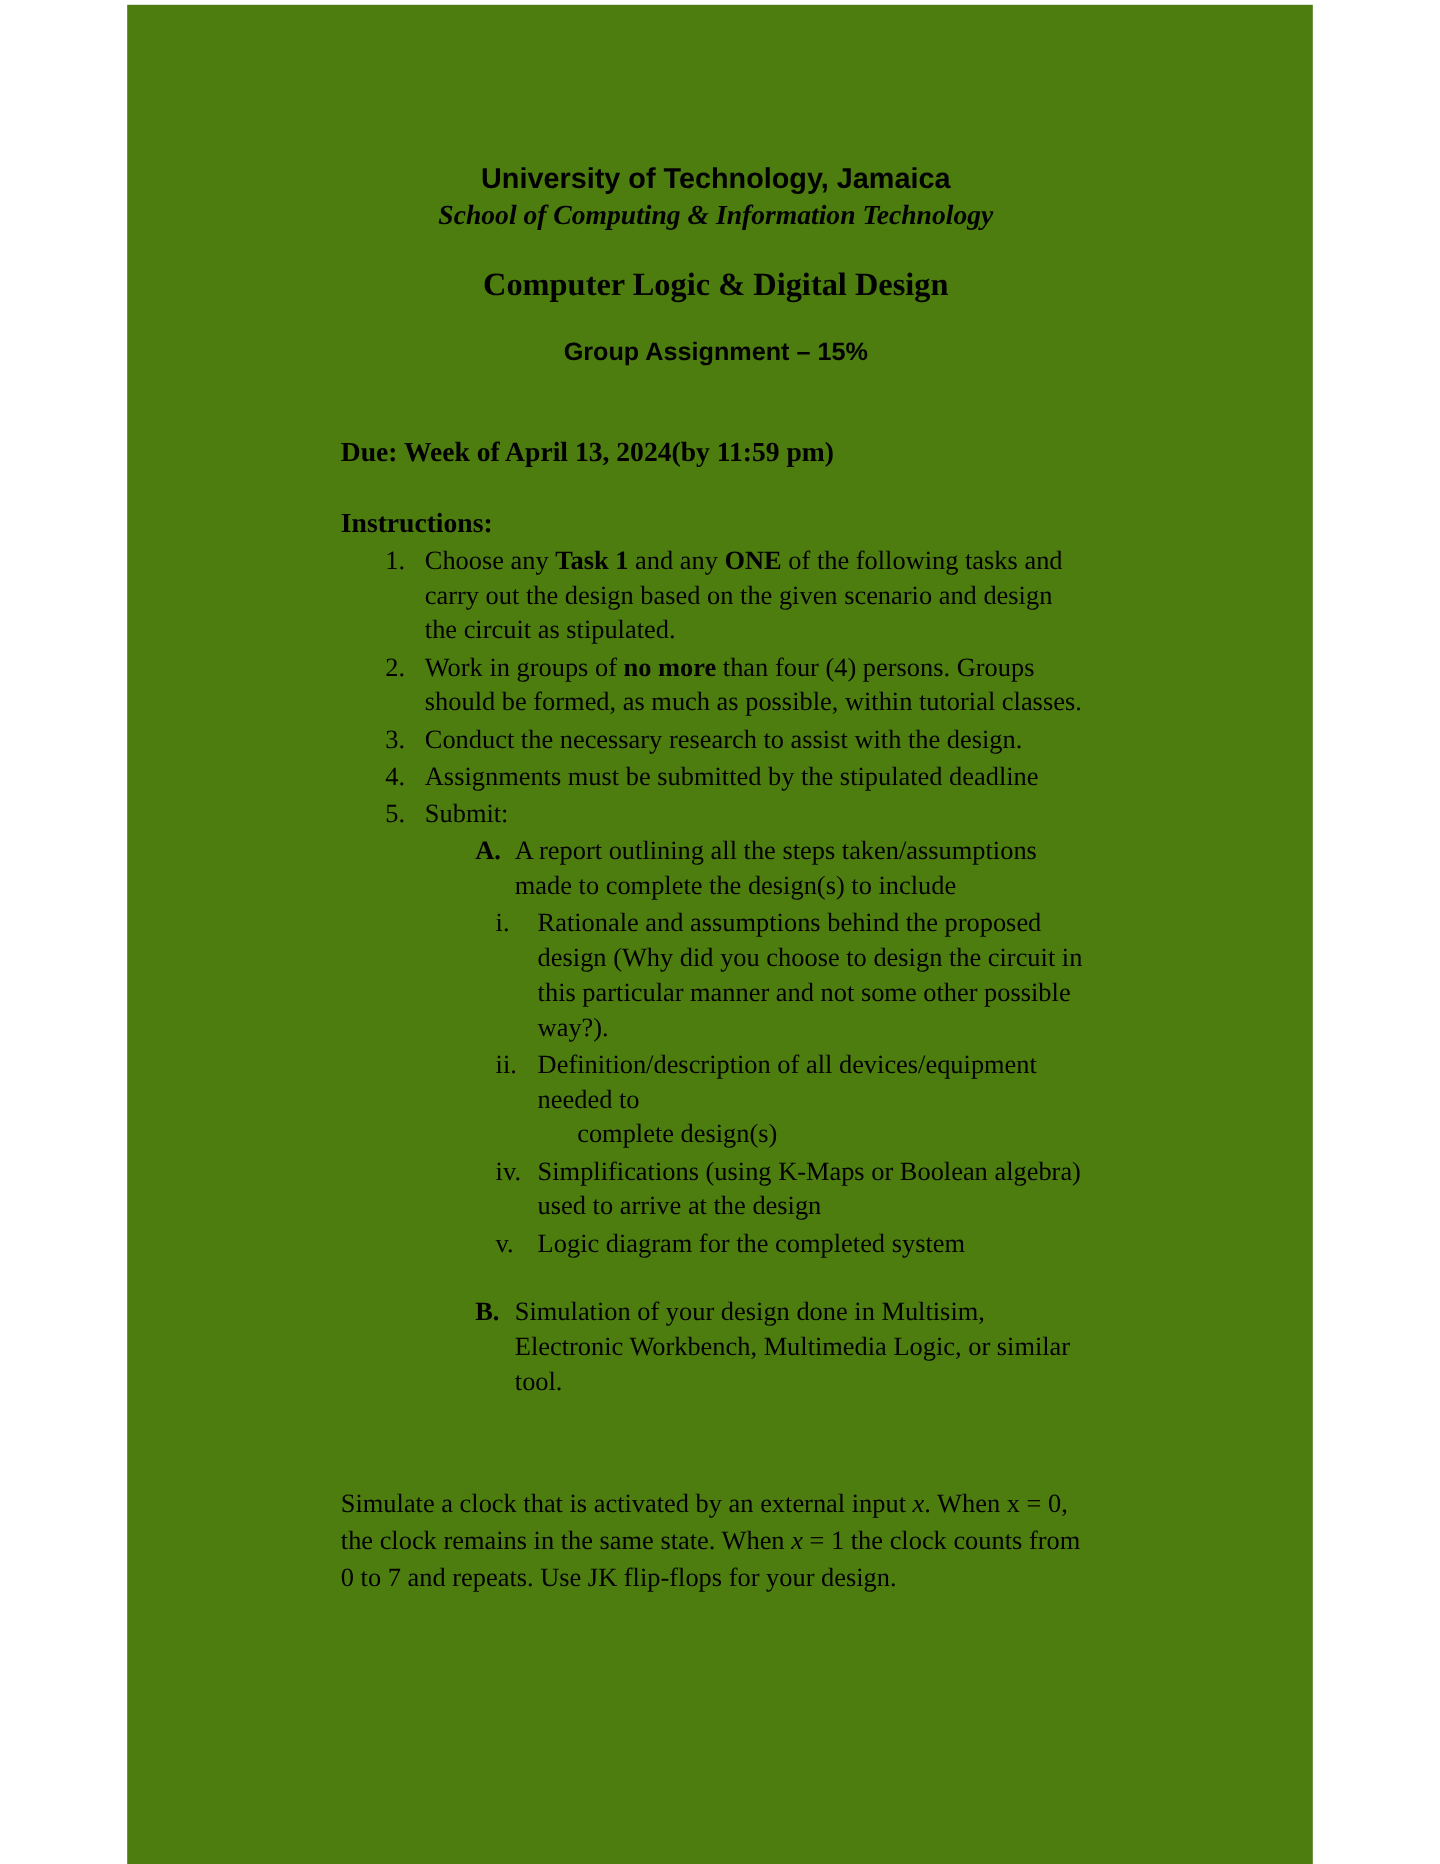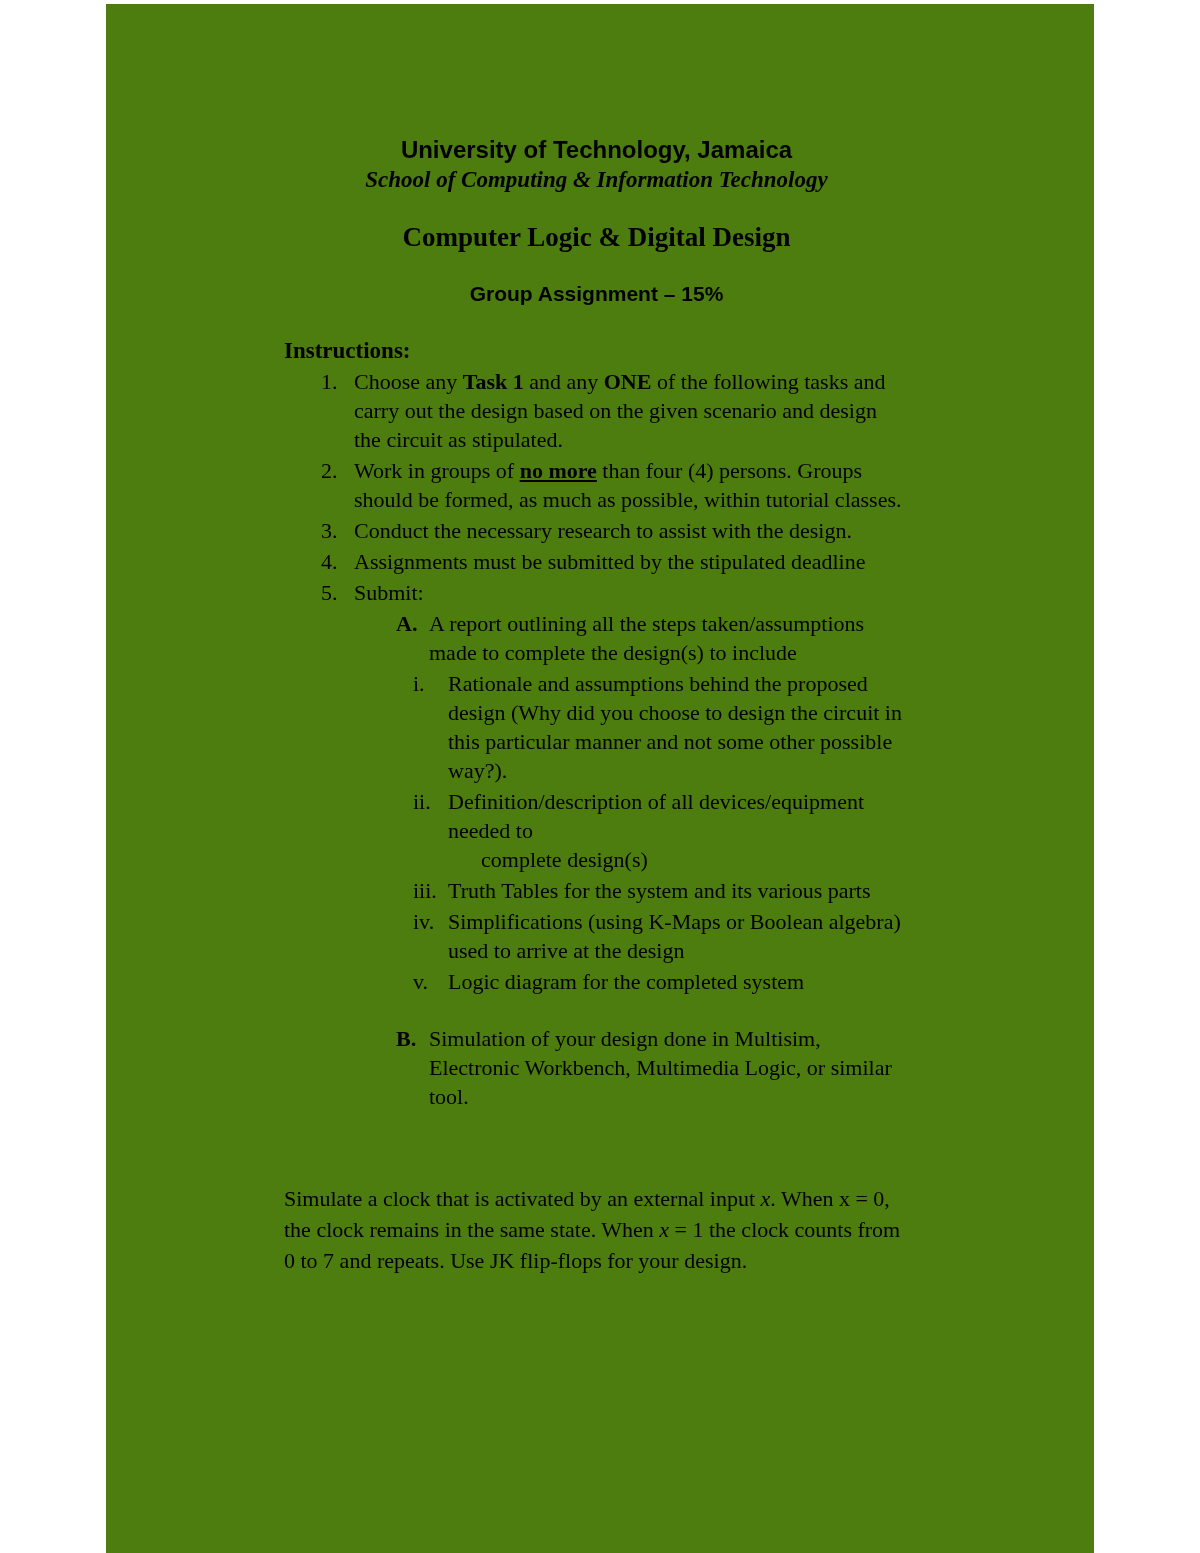--- a/index.html
+++ b/index.html
@@ -72,21 +72,21 @@
   .roman-item {
     display: flex;
     margin-left: 129px;
     margin-top: 2px;
   }
   .roman-num { width: 35px; flex-shrink: 0; }
   .roman-text { flex: 1; }
   .indent2 { margin-left: 33px; }
   .sub-item-b { margin-top: 28px; }
   .b { font-weight: bold; }
-  .bu { font-weight: bold; text-decoration: underline; }
+  .bu { font-weight: bold; }
   .it { font-style: italic; }
   .task-section { margin-top: 72px; }
   .task-title {
     font-weight: bold;
     text-decoration: underline;
     font-size: 23px;
   }
   .task-body {
     margin-top: 4px;
     line-height: 31px;
@@ -97,20 +97,21 @@
 
 <div class="page">
 
   <div class="header">
     <div class="university">University of Technology, Jamaica</div>
     <div class="school">School of Computing &amp; Information Technology</div>
     <div class="course">Computer Logic &amp; Digital Design</div>
     <div class="assignment">Group Assignment – 15%</div>
   </div>
 
+  <div class="due">Due: Week of April 13, 2024(by 11:59 pm)</div>
 
   <div class="instructions-heading">Instructions:</div>
 
   <div>
 
     <div class="num-item">
       <span class="num">1.</span>
       <span class="num-text"><span>Choose any </span><span class="b">Task 1</span><span> and any </span><span class="b">ONE</span><span> of the following tasks and carry out the design based on the given scenario and design the circuit as stipulated.</span></span>
     </div>
 
@@ -142,24 +143,20 @@
     <div>
       <div class="roman-item">
         <span class="roman-num">i.</span>
         <span class="roman-text">Rationale and assumptions behind the proposed design (Why did you choose to design the circuit in this particular manner and not some other possible way?).</span>
       </div>
       <div class="roman-item">
         <span class="roman-num">ii.</span>
         <span class="roman-text"><span>Definition/description of all devices/equipment needed to</span><br><span class="indent2">complete design(s)</span></span>
       </div>
       <div class="roman-item">
-        <span class="roman-num">iii.</span>
-        <span class="roman-text">Truth Tables for the system and its various parts</span>
-      </div>
-      <div class="roman-item">
         <span class="roman-num">iv.</span>
         <span class="roman-text">Simplifications (using K-Maps or Boolean algebra) used to arrive at the design</span>
       </div>
       <div class="roman-item">
         <span class="roman-num">v.</span>
         <span class="roman-text">Logic diagram for the completed system</span>
       </div>
     </div>
 
     <div class="sub-item sub-item-b">

